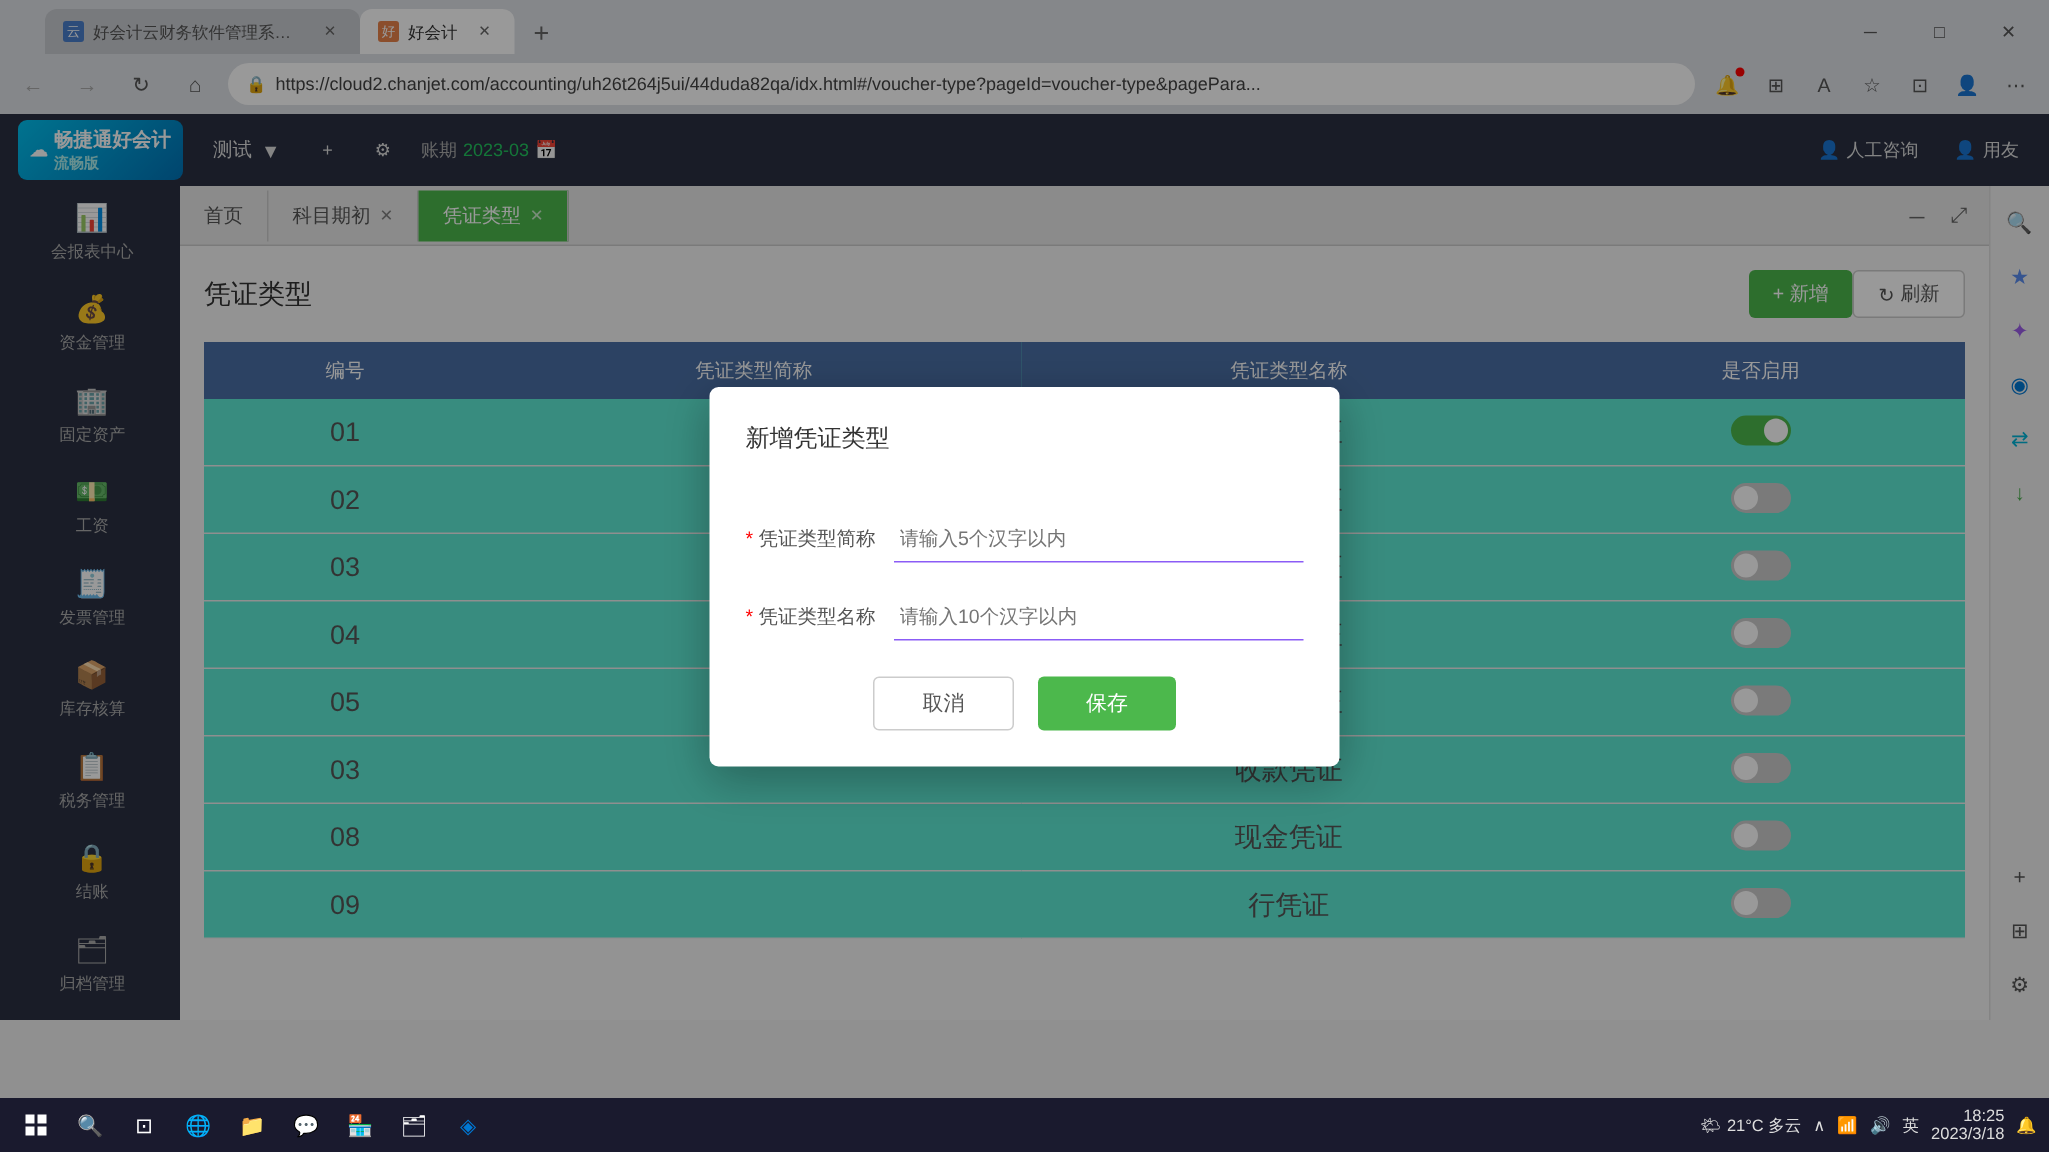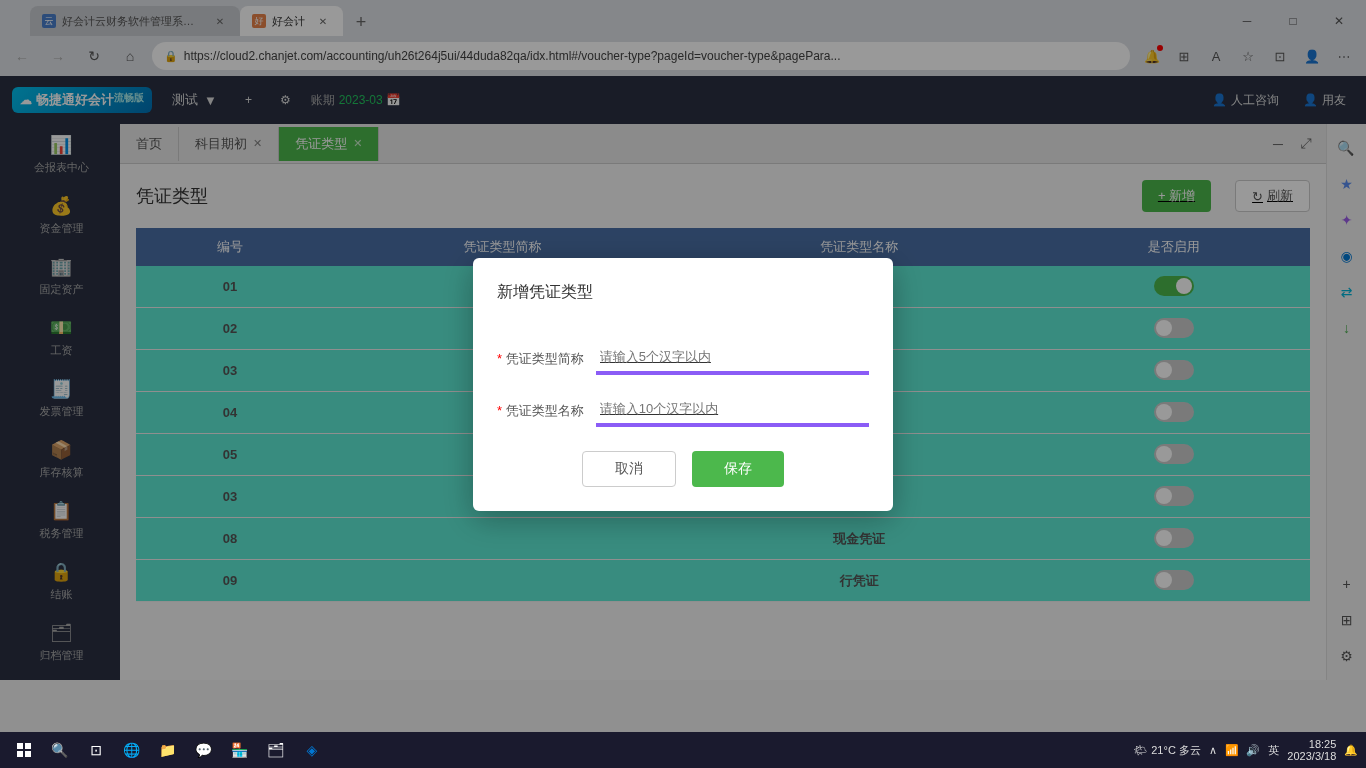--- a/index.html
+++ b/index.html
@@ -21,21 +21,21 @@
     .browser-actions { display: flex; gap: 4px; }
     .browser-action-btn { width: 28px; height: 28px; border-radius: 50%; display: flex; align-items: center; justify-content: center; cursor: pointer; color: #555; font-size: 13px; }
     .browser-action-btn.red-dot { position: relative; }
     .browser-action-btn.red-dot::after { content: ''; position: absolute; top: 3px; right: 3px; width: 6px; height: 6px; background: red; border-radius: 50%; }
     .win-btn { width: 46px; height: 30px; display: flex; align-items: center; justify-content: center; cursor: pointer; font-size: 12px; color: #555; }
     .top-right-row { display: flex; justify-content: flex-end; align-items: center; background: #dee1e6; height: 30px; }
 
     
     .app-header { background: #2a3042; height: 48px; display: flex; align-items: center; padding: 0 12px; gap: 12px; }
     .app-logo { background: linear-gradient(135deg, #00c0ef, #0073b7); border-radius: 6px; padding: 4px 8px; color: white; font-size: 12px; font-weight: bold; display: flex; align-items: center; gap: 4px; }
-    .app-logo-text { display: flex; }
+    .app-logo-text { display: flex; flex-direction: column; }
     .app-logo-main { font-size: 13px; color: #fff; }
     .app-logo-sub { font-size: 10px; color: #aee; }
     .company-selector { display: flex; align-items: center; gap: 6px; color: #ddd; font-size: 13px; cursor: pointer; padding: 4px 8px; border-radius: 4px; }
     .header-actions { display: flex; align-items: center; gap: 8px; margin-left: auto; }
     .header-btn { color: #ddd; font-size: 12px; cursor: pointer; padding: 4px 8px; border-radius: 4px; display: flex; align-items: center; gap: 4px; }
     .period-info { color: #aaa; font-size: 12px; display: flex; align-items: center; gap: 4px; }
     .period-value { color: #22c55e; }
 
     
     .layout { display: flex; height: calc(768px - 106px - 36px - 40px - 30px); }
@@ -51,45 +51,45 @@
     .content-tab { padding: 8px 16px; font-size: 13px; cursor: pointer; color: #555; display: flex; align-items: center; gap: 6px; border-right: 1px solid #ccc; }
     .content-tab.active { background: #4cb84c; color: white; }
     .content-tab .tab-x { font-size: 11px; cursor: pointer; opacity: 0.7; }
     .tab-actions { margin-left: auto; display: flex; align-items: center; gap: 4px; padding-right: 8px; }
     .tab-action-btn { width: 24px; height: 24px; display: flex; align-items: center; justify-content: center; cursor: pointer; color: #666; font-size: 14px; }
 
     
     .page-content { flex: 1; padding: 16px; overflow: auto; }
     .page-title-row { display: flex; align-items: center; justify-content: space-between; margin-bottom: 16px; }
     .page-title { font-size: 18px; color: #333; font-weight: normal; }
-    .page-actions { display: flex; gap: 24px; text-decoration: underline; }
+    .page-actions { display: flex; gap: 0; }
     .btn-primary { background: #4cb84c; color: white; border: none; padding: 6px 16px; border-radius: 4px; cursor: pointer; font-size: 13px; display: flex; align-items: center; gap: 4px; }
     .btn-secondary { background: white; color: #555; border: 1px solid #ccc; padding: 6px 16px; border-radius: 4px; cursor: pointer; font-size: 13px; display: flex; align-items: center; gap: 4px; }
 
     
     .data-table { width: 100%; border-collapse: collapse; background: #5eead4; }
     .data-table thead { background: #4a6fa5; color: white; }
     .data-table thead th { padding: 10px 16px; text-align: center; font-weight: normal; font-size: 13px; }
     .data-table tbody tr { border-bottom: 1px solid #eee; }
-    .data-table tbody td { padding: 10px 16px; text-align: center; color: #555; font-size: 13px; font-weight: bold; }
+    .data-table tbody td { padding: 10px 16px; text-align: center; color: #555; font-size: 18px; }
 
     
     .toggle { width: 40px; height: 20px; border-radius: 10px; display: inline-flex; align-items: center; cursor: pointer; transition: background 0.2s; }
     .toggle.on { background: #4cb84c; justify-content: flex-end; padding-right: 2px; }
     .toggle.off { background: #ccc; justify-content: flex-start; padding-left: 2px; }
     .toggle-knob { width: 16px; height: 16px; border-radius: 50%; background: white; }
 
     
     .overlay { position: fixed; top: 0; left: 0; right: 0; bottom: 0; background: rgba(0,0,0,0.4); display: flex; align-items: center; justify-content: center; z-index: 1000; }
     .dialog { background: white; border-radius: 6px; width: 420px; padding: 24px; box-shadow: 0 8px 32px rgba(0,0,0,0.3); }
     .dialog-title { font-size: 16px; color: #333; margin-bottom: 40px; }
     .form-row { display: flex; align-items: center; margin-bottom: 20px; gap: 12px; }
     .form-label { font-size: 13px; color: #555; white-space: nowrap; min-width: 80px; text-align: right; }
     .form-label.required::before { content: '* '; color: red; }
-    .form-input { flex: 1; height: 32px; border: none; border-bottom: 4px solid #8b5cf6; outline: none; font-size: 13px; color: #333; padding: 0 4px; text-decoration: underline; }
+    .form-input { flex: 1; height: 32px; border: none; border-bottom: 1px solid #8b5cf6; outline: none; font-size: 13px; color: #333; padding: 0 4px; }
     .dialog-actions { display: flex; justify-content: center; gap: 16px; margin-top: 24px; }
     .btn-cancel { background: white; color: #555; border: 1px solid #ccc; padding: 8px 32px; border-radius: 4px; cursor: pointer; font-size: 14px; }
     .btn-save { background: #4cb84c; color: white; border: none; padding: 8px 32px; border-radius: 4px; cursor: pointer; font-size: 14px; }
 
     
     .right-panel { width: 40px; background: #f0f0f0; border-left: 1px solid #ddd; display: flex; flex-direction: column; align-items: center; padding: 8px 0; gap: 4px; }
     .right-panel-btn { width: 32px; height: 32px; border-radius: 4px; display: flex; align-items: center; justify-content: center; cursor: pointer; color: #555; font-size: 14px; }
 
     
     .taskbar { height: 36px; background: #1a1a2e; display: flex; align-items: center; padding: 0 8px; gap: 4px; position: fixed; bottom: 0; left: 0; right: 0; }

